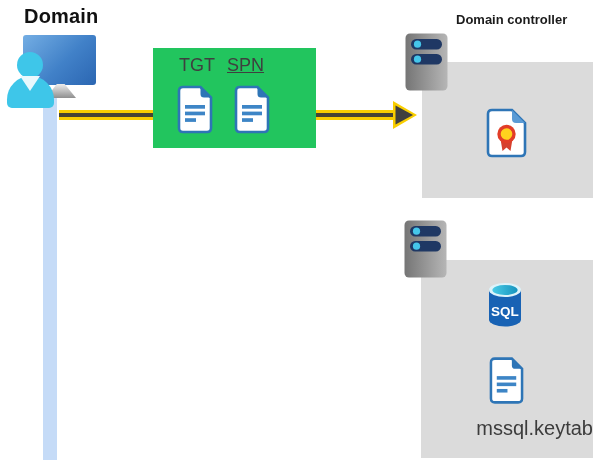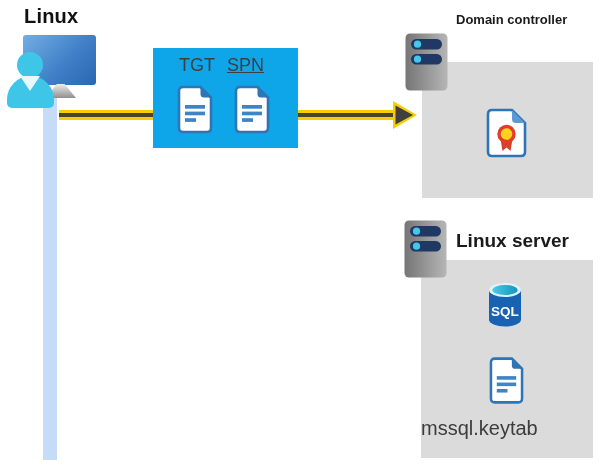--- a/index.html
+++ b/index.html
@@ -19,46 +19,46 @@
   #person .head{position:absolute;left:10px;top:0;width:26px;height:26px;border-radius:50%;background:#3EC6E9;}
   #person .torso{position:absolute;left:0;top:24px;width:47px;height:32px;border-radius:24px 24px 5px 5px;background:#3EC6E9;}
   #person .collar{position:absolute;left:13px;top:24px;width:0;height:0;
     border-left:10px solid transparent;border-right:10px solid transparent;border-top:15px solid #E9F8FD;}
   #timeline{left:43px;top:94px;width:14px;height:366px;background:#C5DBF7;z-index:0;}
   
   #arrow-shaft{left:59px;top:110px;width:343px;height:10px;z-index:1;
     background:linear-gradient(180deg,#F9CE00 0 34%,#474433 34% 66%,#F9CE00 66% 100%);}
   #arrow-head{left:393px;top:101px;width:24px;height:28px;z-index:1;}
   
-  #ticket-box{left:153px;top:48px;width:145px;height:100px;background:#0ea5e9;z-index:2;}
+  #ticket-box{left:153px;top:48px;width:145px;height:100px;background:#22c55e;z-index:2;padding-left:18px;}
   #ticket-box .tkt-label{position:absolute;top:7px;font-size:18px;color:#3F3F3F;}
   #tgt-label{left:26px;}
   #spn-label{left:74px;text-decoration:underline;}
   #tgt-doc{position:absolute;left:24px;top:37px;width:36px;height:49px;}
   #spn-doc{position:absolute;left:81px;top:37px;width:36px;height:49px;}
   
   #dc-box{left:422px;top:62px;width:171px;height:136px;background:#DBDBDB;z-index:0;}
   #dc-server{left:405px;top:33px;width:43px;height:58px;z-index:2;}
   #dc-title{left:456px;top:6px;width:130px;font-size:13px;font-weight:bold;line-height:28px;color:#1B1B1B;}
   #cert-icon{left:486px;top:108px;width:41px;height:50px;z-index:1;}
   
   #linux-box{left:421px;top:260px;width:172px;height:198px;background:#DBDBDB;z-index:0;}
   #linux-server{left:404px;top:220px;width:43px;height:58px;z-index:2;}
   #linux-title{left:456px;top:230px;width:140px;font-size:19px;font-weight:bold;color:#1B1B1B;}
   #sql-icon{left:488px;top:282px;width:34px;height:46px;z-index:1;}
   #keytab-doc{left:489px;top:356px;width:35px;height:49px;z-index:1;}
-  #keytab-label{left:421px;top:417px;width:172px;text-align:left;font-size:20px;color:#3C3C3C;z-index:1;}
+  #keytab-label{left:421px;top:417px;width:172px;text-align:right;font-size:20px;color:#3C3C3C;z-index:1;}
   svg{display:block;}
 </style>
 </head>
 <body>
 
 <div id="stage">
 
-  <div class="abs" id="client-label">Linux</div>
+  <div class="abs" id="client-label">Domain</div>
   <div class="abs" id="monitor"></div>
   <div class="abs" id="monitor-stand"></div>
   <div class="abs" id="person">
     <div class="head"></div>
     <div class="torso"></div>
     <div class="collar"></div>
   </div>
   <div class="abs" id="timeline"></div>
 
   <div class="abs" id="arrow-shaft"></div>
@@ -110,21 +110,20 @@
   </svg>
 
   <div class="abs" id="linux-box"></div>
   <svg class="abs" id="linux-server" viewBox="0 0 43 58">
     <rect x="0.5" y="0.5" width="42" height="57" rx="4.5" fill="url(#srvgrad)"></rect>
     <rect x="6" y="6" width="31" height="10.5" rx="5.2" fill="#1F3864"></rect>
     <circle cx="12.5" cy="11.2" r="3.6" fill="#45C6EA"></circle>
     <rect x="6" y="21" width="31" height="10.5" rx="5.2" fill="#1F3864"></rect>
     <circle cx="12.5" cy="26.2" r="3.6" fill="#45C6EA"></circle>
   </svg>
-  <div class="abs" id="linux-title">Linux server</div>
   <svg class="abs" id="sql-icon" viewBox="0 0 34 46">
     <defs>
       <linearGradient id="sqltop" x1="0" y1="0" x2="1" y2="0">
         <stop offset="0" stop-color="#49CBE6"></stop>
           <stop offset="1" stop-color="#1593BE"></stop>
       </linearGradient>
     </defs>
     <path d="M1 8 L1 37.5 A16 7 0 0 0 33 37.5 L33 8 Z" fill="#1862B4"></path>
     <ellipse cx="17" cy="8" rx="16" ry="7" fill="#DCF3FA"></ellipse>
     <ellipse cx="17" cy="8" rx="12.6" ry="5.1" fill="url(#sqltop)"></ellipse>

